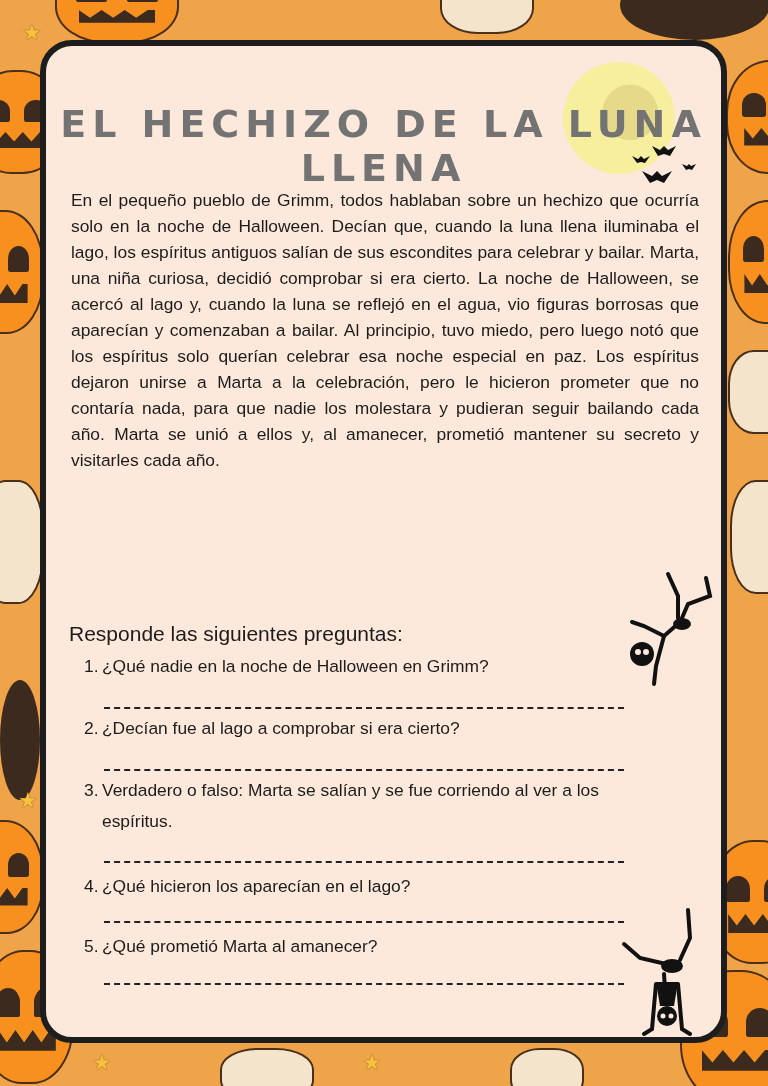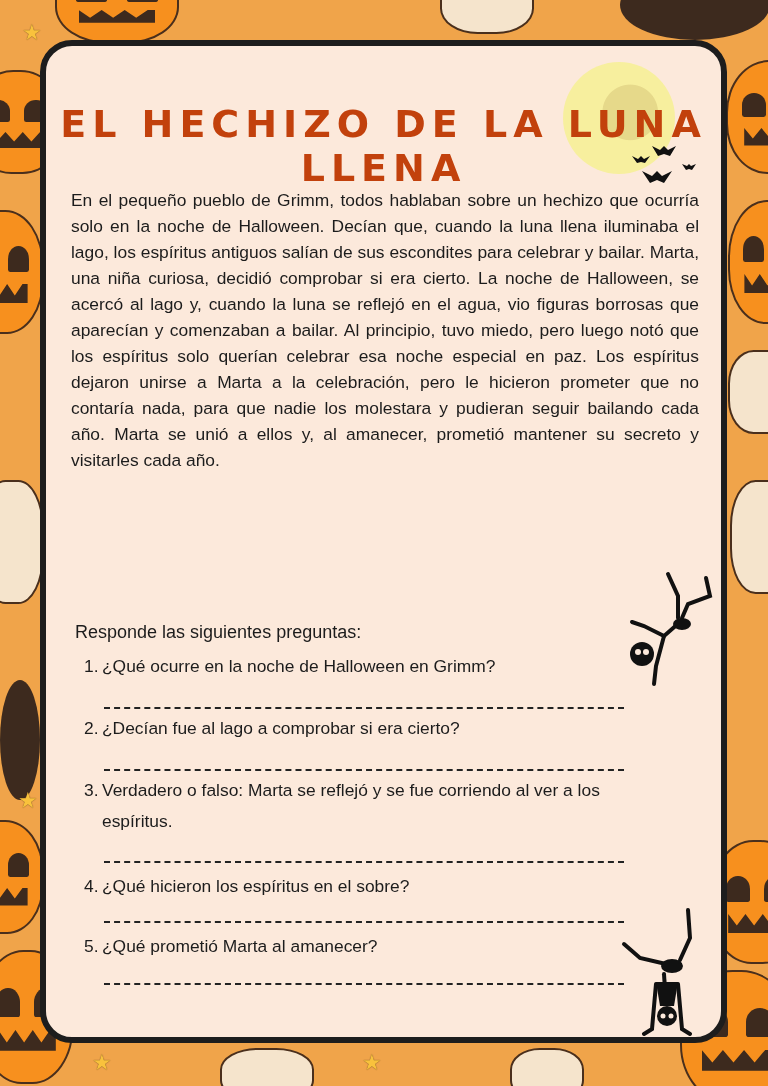--- a/index.html
+++ b/index.html
@@ -25,27 +25,27 @@
     background: #fce9db; border: 6px solid #1d1d1d; border-radius: 32px; overflow: hidden;
   }
   .moon {
     position: absolute; left: 517px; top: 16px; width: 112px; height: 112px; border-radius: 50%;
     background: radial-gradient(circle at 60% 45%, #e6d98a 0 30%, #f7ef9e 31% 100%);
   }
   .bats { position: absolute; left: 566px; top: 90px; font-size: 18px; color: #111; line-height: 1; }
   .title {
     position: absolute; left: 0; right: 0; top: 56px; text-align: center;
     font-family: "DejaVu Sans", sans-serif; font-weight: bold; font-size: 38px; letter-spacing: 6px;
-    color: #c2410c; text-transform: uppercase;
+    color: #737373; text-transform: uppercase;
   }
   .story {
     position: absolute; left: 25px; right: 22px; top: 141px;
     font-size: 17.4px; line-height: 26px; color: #1c1c1c; text-align: justify;
   }
-  .questions-intro { position: absolute; left: 29px; top: 576px; font-size: 18px; color: #1c1c1c; }
+  .questions-intro { position: absolute; left: 23px; top: 576px; font-size: 21px; color: #1c1c1c; }
   .q { position: absolute; left: 38px; width: 560px; font-size: 17.4px; line-height: 31px; color: #1c1c1c; display: flex; }
   .q .num { width: 18px; flex: none; }
   .q .txt { flex: 1; }
   .line { position: absolute; left: 58px; width: 520px; height: 0; border-top: 2px dashed #222; }
   .skel { position: absolute; color: #111; font-size: 60px; line-height: 1; }
 </style>
 </head>
 <body>
 
 <div class="bg">
@@ -118,39 +118,39 @@
   </div>
 
   <div class="title">El hechizo de la luna llena</div>
 
   <p class="story" style="margin:0">En el pequeño pueblo de Grimm, todos hablaban sobre un hechizo que ocurría solo en la noche de Halloween. Decían que, cuando la luna llena iluminaba el lago, los espíritus antiguos salían de sus escondites para celebrar y bailar. Marta, una niña curiosa, decidió comprobar si era cierto. La noche de Halloween, se acercó al lago y, cuando la luna se reflejó en el agua, vio figuras borrosas que aparecían y comenzaban a bailar. Al principio, tuvo miedo, pero luego notó que los espíritus solo querían celebrar esa noche especial en paz. Los espíritus dejaron unirse a Marta a la celebración, pero le hicieron prometer que no contaría nada, para que nadie los molestara y pudieran seguir bailando cada año. Marta se unió a ellos y, al amanecer, prometió mantener su secreto y visitarles cada año.</p>
 
   <div class="questions-intro">Responde las siguientes preguntas:</div>
 
   <div class="q" style="top:605px">
     <span class="num">1.</span>
-    <span class="txt">¿Qué ocurre en la noche de Halloween en Grimm?</span>
+    <span class="txt">¿Qué nadie en la noche de Halloween en Grimm?</span>
   </div>
   <div class="line" style="top:661px"></div>
 
   <div class="q" style="top:667px">
     <span class="num">2.</span>
     <span class="txt">¿Decían fue al lago a comprobar si era cierto?</span>
   </div>
   <div class="line" style="top:723px"></div>
 
   <div class="q" style="top:729px">
     <span class="num">3.</span>
-    <span class="txt">Verdadero o falso: Marta se reflejó y se fue corriendo al ver a los espíritus.</span>
+    <span class="txt">Verdadero o falso: Marta se salían y se fue corriendo al ver a los espíritus.</span>
   </div>
   <div class="line" style="top:815px"></div>
 
   <div class="q" style="top:825px">
     <span class="num">4.</span>
-    <span class="txt">¿Qué hicieron los espíritus en el sobre?</span>
+    <span class="txt">¿Qué hicieron los aparecían en el lago?</span>
   </div>
   <div class="line" style="top:875px"></div>
 
   <div class="q" style="top:885px">
     <span class="num">5.</span>
     <span class="txt">¿Qué prometió Marta al amanecer?</span>
   </div>
   <div class="line" style="top:937px"></div>
 
   <div class="skel" style="left:560px;top:520px">

